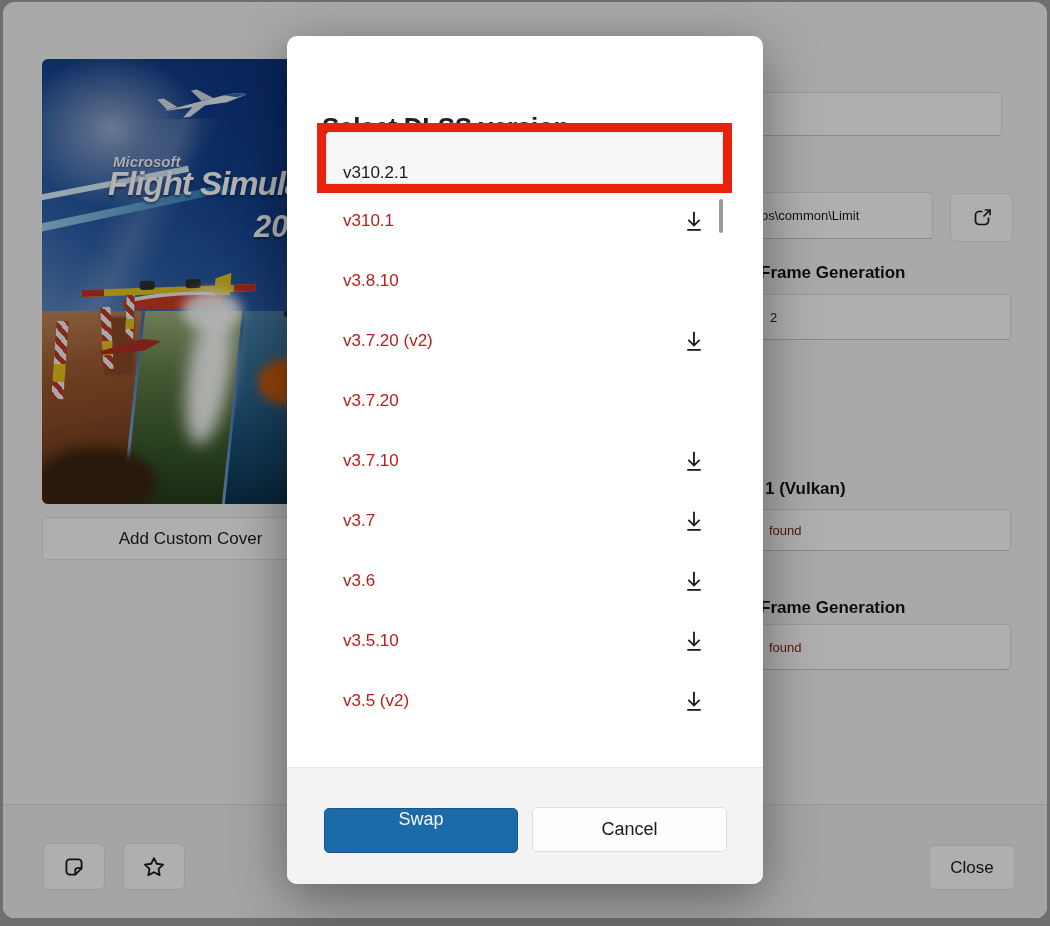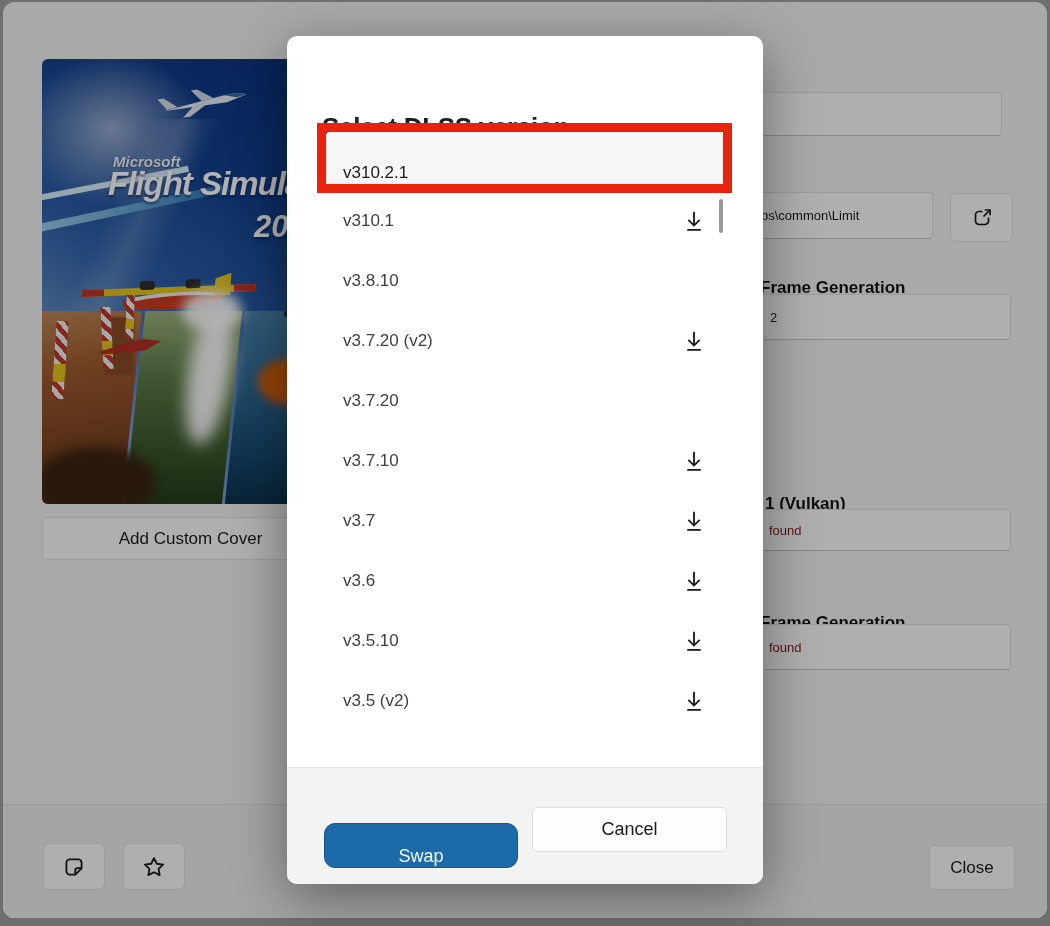--- a/index.html
+++ b/index.html
@@ -51,39 +51,39 @@
   .fire { position:absolute; left:216px; top:300px; width:56px; height:46px; background:#d4610d; border-radius:50%; filter:blur(5px); }
   .boat { position:absolute; left:242px; top:252px; width:22px; height:6px; background:#22303a; border-radius:2px; filter:blur(.5px); }
   .canadair { position:absolute; left:28px; top:204px; transform:rotate(-2deg); }
   .rock { position:absolute; left:-6px; top:388px; width:120px; height:70px; background:#3a2412; border-radius:50%; filter:blur(6px); }
 
   
   .lbtn { position:absolute; background:#fbfbfb; border:1px solid #e0e0e0; border-radius:5px;
           display:flex; align-items:center; justify-content:center; font-size:17px; color:#1b1b1b; }
   .field { position:absolute; background:#fbfbfb; border:1px solid #dedede; border-bottom-color:#c6c6c6;
            border-radius:4px; display:flex; align-items:center; font-size:13px; color:#1b1b1b; overflow:hidden; white-space:nowrap; }
-  .blabel { position:absolute; font-weight:700; font-size:17px; color:#141414; white-space:nowrap;margin-top:15px; }
+  .blabel { position:absolute; font-weight:700; font-size:17px; color:#141414; white-space:nowrap; }
   .muted { color:#7f1d1d; }
   .win-footer { position:absolute; left:0; right:0; top:802px; height:114px; background:#ececec; border-top:1px solid #dcdcdc; }
 
   
   .modal { position:absolute; left:287px; top:36px; width:476px; height:848px; background:#ffffff;
            border-radius:10px; z-index:60; box-shadow:0 14px 55px rgba(0,0,0,.42); }
   .modal-title { position:absolute; left:35px; top:76px; font-size:26px; font-weight:600; color:#1f1f1f; letter-spacing:-.3px; }
   .annotation { position:absolute; left:30px; top:87px; width:415px; height:70px; border:9px solid #e8220b; z-index:70; }
   .sel-row { position:absolute; left:39px; top:96px; width:397px; height:52px; background:#f6f6f6;
              border:1px solid #e8e8e8; border-radius:3px; display:flex; align-items:flex-end; padding-left:16px; font-size:17px; }
   .vlist { position:absolute; left:20px; top:155px; width:416px; }
-  .version-row { height:60px; display:flex; align-items:center; padding:0 16px 0 36px; font-size:17px; color:#404040; }
+  .version-row { height:60px; display:flex; align-items:center; padding:0 16px 0 36px; font-size:17px; color:#b91c1c; }
   .dl-icon { margin-left:auto; width:26px; height:26px; display:flex; align-items:center; justify-content:center; }
   .scrollthumb { position:absolute; left:432px; top:163px; width:4px; height:34px; background:#9a9a9a; border-radius:2px; }
   .modal-footer { position:absolute; left:0; right:0; top:731px; height:117px; background:#f3f3f3;
                   border-top:1px solid #e6e6e6; border-radius:0 0 10px 10px; }
-  .btn-swap { position:absolute; left:37px; top:55px; width:194px; height:45px; background:#1d6aa8; color:#f4f9fd;
-              border:1px solid #16568c; border-radius:11px; display:flex; align-items:flex-end; justify-content:center; font-size:18px; }
+  .btn-swap { position:absolute; left:37px; top:40px; width:194px; height:45px; background:#1d6aa8; color:#f4f9fd;
+              border:1px solid #16568c; border-radius:5px; display:flex; align-items:flex-start; justify-content:center; font-size:18px; }
   .btn-cancel { position:absolute; left:245px; top:39px; width:195px; height:45px; background:#fdfdfd; color:#1b1b1b;
               border:1px solid #dfdfdf; border-radius:5px; display:flex; align-items:center; justify-content:center; font-size:18px; }
   svg { display:block; }
 </style>
 </head>
 <body>
 
 <div class="canvas">
 
   <div class="window">

